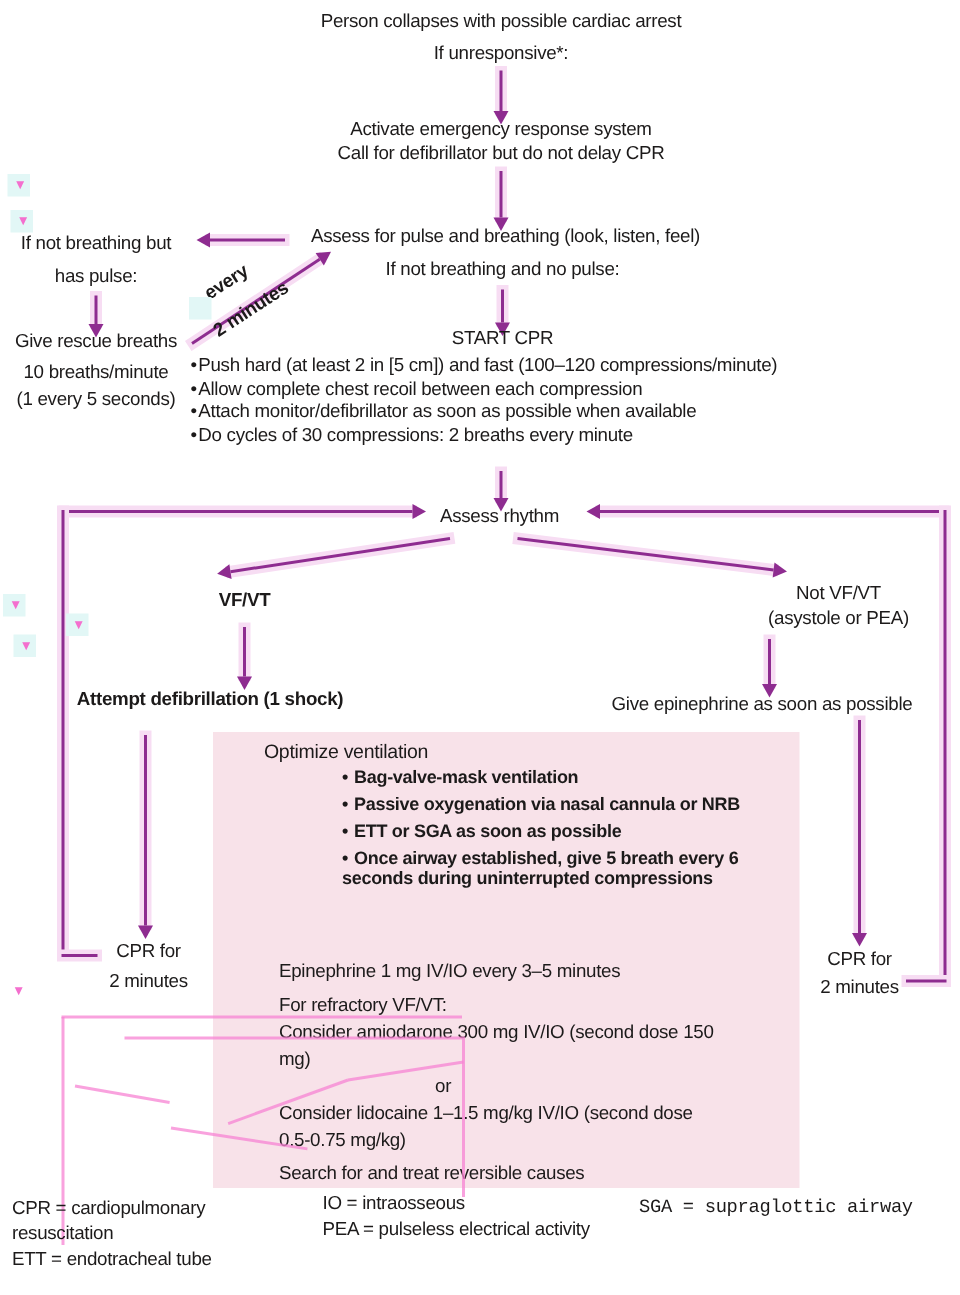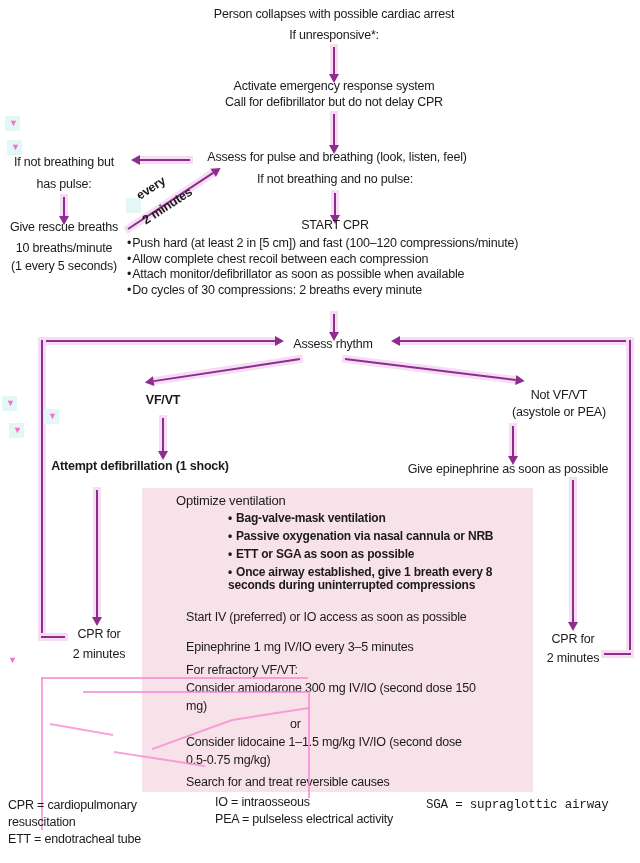--- a/index.html
+++ b/index.html
@@ -124,23 +124,22 @@
     <span style="display:block">CPR for</span>
     <span style="display:block">2 minutes</span>
   </div>
 
   <div class="pinkbox">
     <div class="pb" style="left:34px;top:4px;font-size:13px;">Optimize ventilation</div>
     <div class="pbull">
       <div>Bag-valve-mask ventilation</div>
       <div>Passive oxygenation via nasal cannula or NRB</div>
       <div>ETT or SGA as soon as possible</div>
-      <div>Once airway established, give 1 breath every 8 seconds during uninterrupted compressions</div>
+      <div>Once airway established, give 5 breath every 6 seconds during uninterrupted compressions</div>
     </div>
-    <div class="pb" style="left:44px;top:120px;">Start IV (preferred) or IO access as soon as possible</div>
     <div class="pb" style="left:44px;top:150px;">Epinephrine 1 mg IV/IO every 3–5 minutes</div>
     <div class="pb" style="left:44px;top:173px;">For refractory VF/VT:</div>
     <div class="pb wrap" style="left:44px;top:191px;width:292px;">Consider amiodarone 300 mg IV/IO (second dose 150 mg)</div>
     <div class="pb" style="left:148px;top:227px;">or</div>
     <div class="pb wrap" style="left:44px;top:245px;width:280px;">Consider lidocaine 1–1.5 mg/kg IV/IO (second dose 0.5-0.75 mg/kg)</div>
     <div class="pb" style="left:44px;top:285px;">Search for and treat reversible causes</div>
   </div>
 
   <div class="gv" style="left:41px;top:678px;height:152px;"></div>
   <div class="gh" style="left:41px;top:677px;width:267px;"></div>

